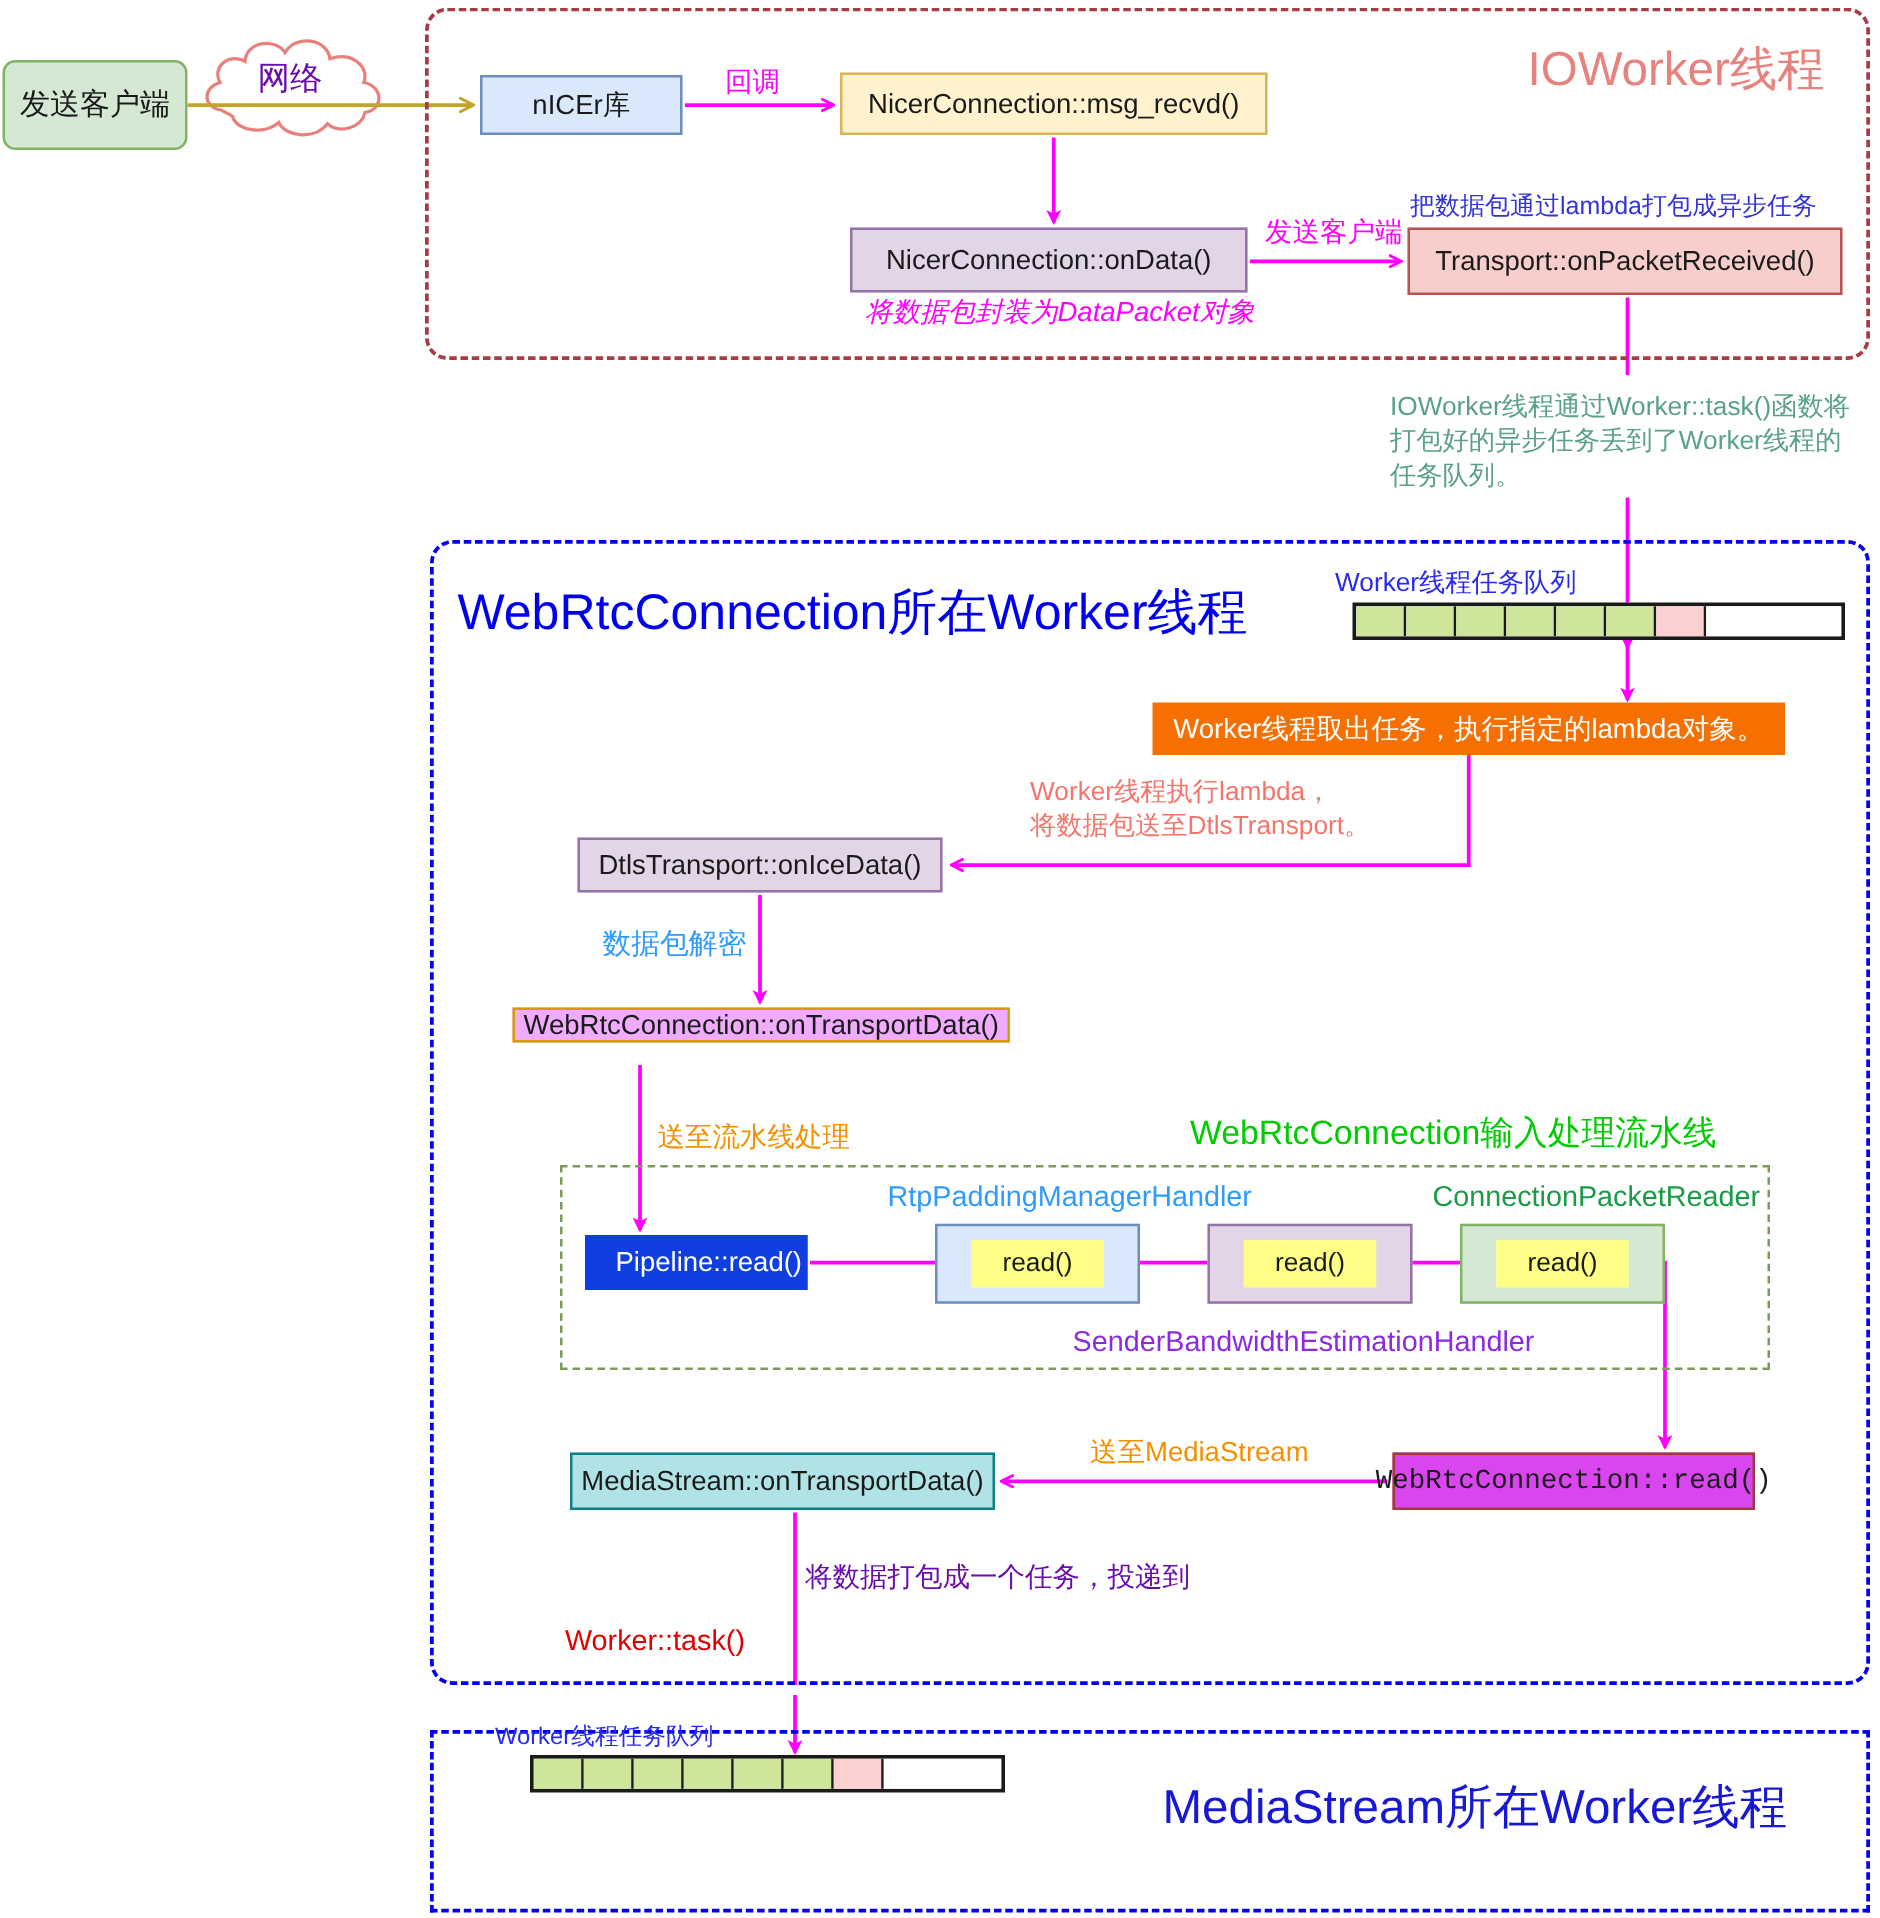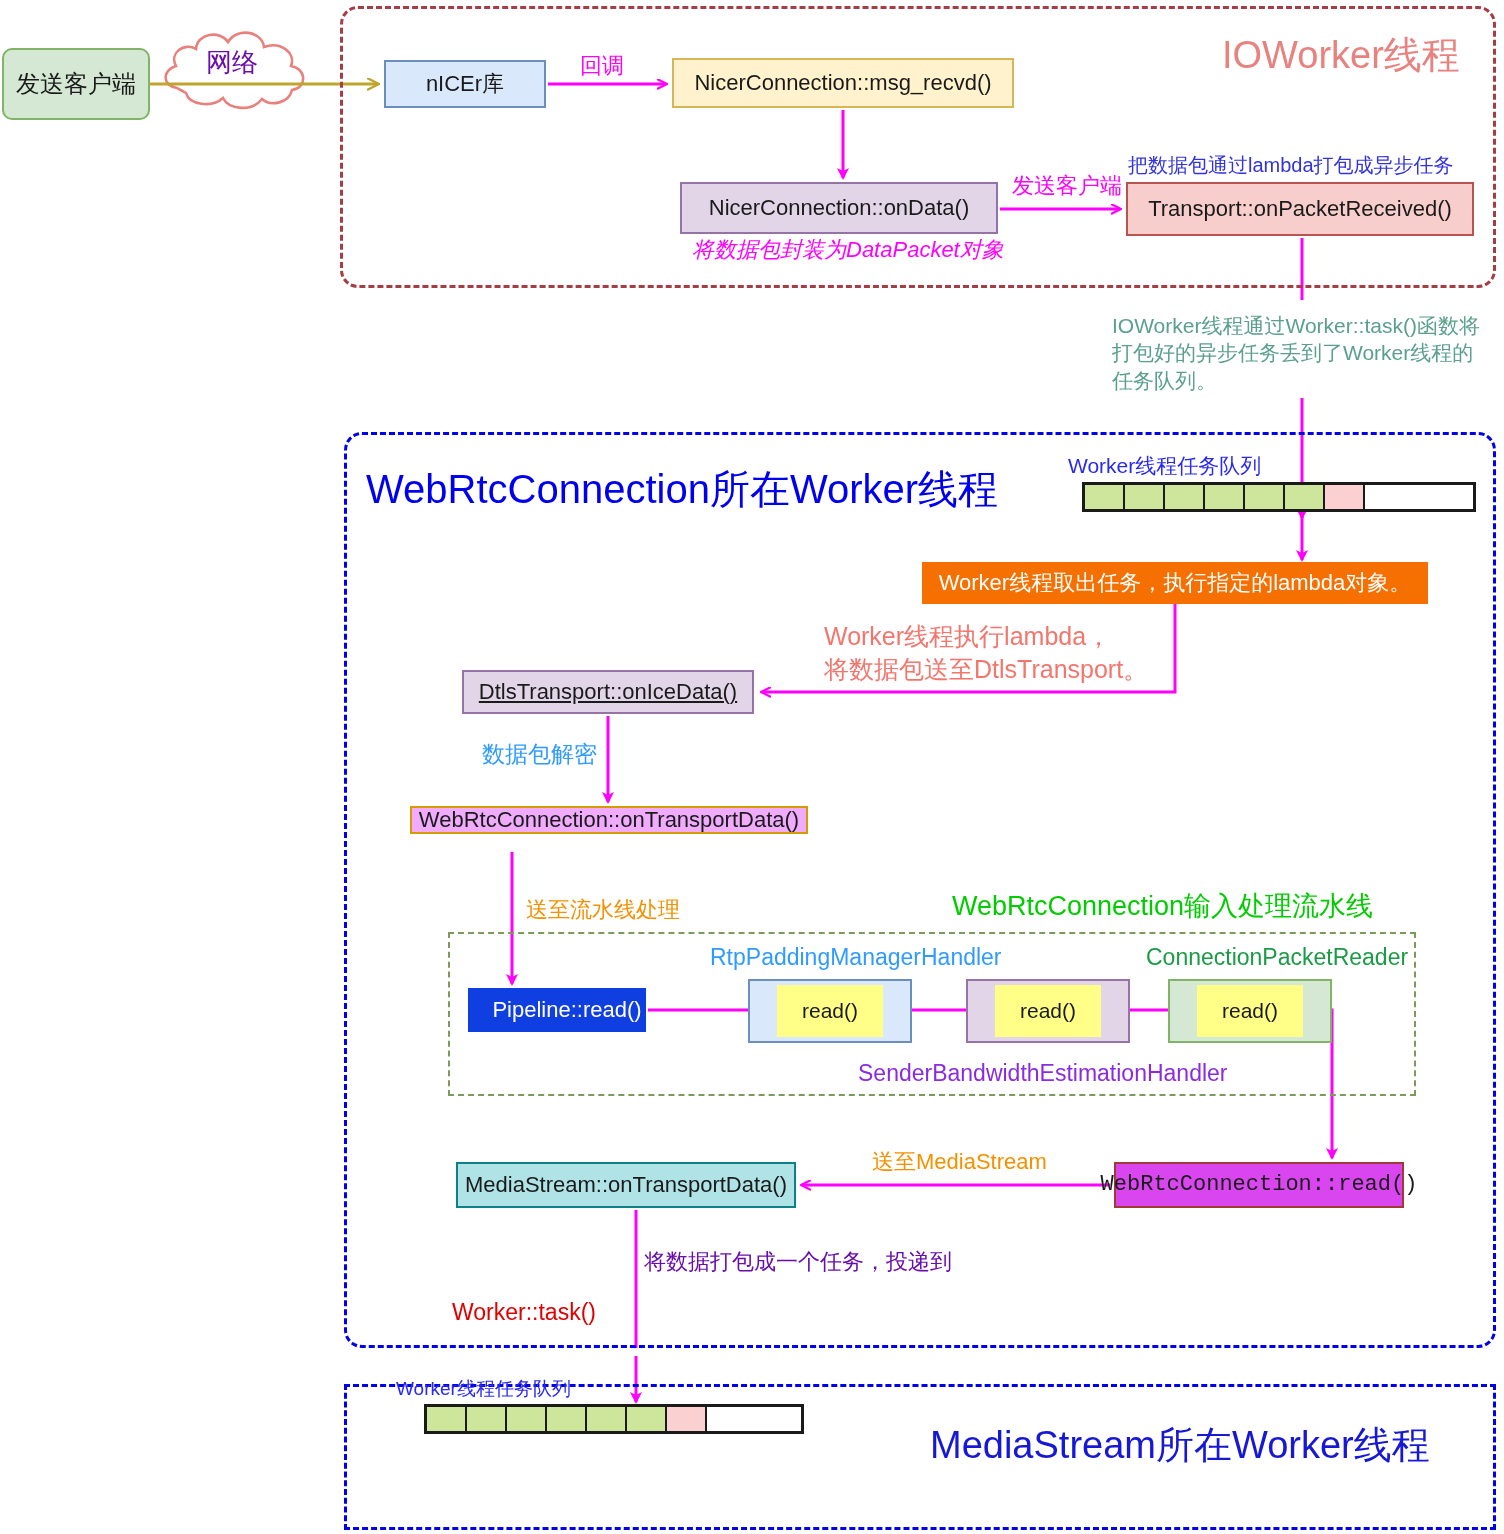--- a/index.html
+++ b/index.html
@@ -84,21 +84,21 @@
   .n-ondata {
     left: 680px; top: 182px; width: 318px; height: 52px;
     background: #e1d5e7; border: 2px solid #9673a6;
   }
   .n-onpacket {
     left: 1126px; top: 182px; width: 348px; height: 54px;
     background: #f8cecc; border: 2px solid #b85450;
   }
   .n-dtls {
     left: 462px; top: 670px; width: 292px; height: 44px;
-    background: #e1d5e7; border: 2px solid #9673a6; text-decoration: underline;
+    background: #e1d5e7; border: 2px solid #9673a6;
   }
   .n-webrtcontransport {
     left: 410px; top: 806px; width: 398px; height: 28px;
     background: #f0abfc; border: 2px solid #d79b00;
   }
   .n-pipelineread {
     left: 468px; top: 988px; width: 178px; height: 44px;
     background: #0f3fe0; border: 2px solid #0f3fe0;
     color: #ffffff; font-size: 22px; padding-left: 20px;
   }
@@ -110,21 +110,21 @@
     left: 456px; top: 1162px; width: 340px; height: 46px;
     background: #b0e3e6; border: 2px solid #0e8088;
   }
 
   
   .handler {
     display: flex; align-items: center; justify-content: center;
     top: 979px; width: 164px; height: 64px;
   }
   .handler .read {
-    width: 106px; height: 52px;
+    width: 106px; height: 38px;
     background: #ffff88; border: none;
     display: flex; align-items: center; justify-content: center;
     font-size: 21px; color: #1a1a1a;
   }
   .h1 { left: 748px; background: #dae8fc; border: 2px solid #6c8ebf; }
   .h2 { left: 966px; background: #e1d5e7; border: 2px solid #9673a6; }
   .h3 { left: 1168px; background: #d5e8d4; border: 2px solid #82b366; }
 
   .handler-label {
     font-size: 23px; white-space: nowrap;
@@ -162,21 +162,21 @@
   .q-label-media  { left: 396px;  top: 1376px; font-size: 19px; }
 
   
   .note { font-size: 21px; white-space: nowrap; line-height: 1.3; }
   .note-huidiao   { left: 580px;  top: 52px;   color: #ff00ff; font-size: 22px; }
   .note-dingyue   { left: 1012px; top: 172px;  color: #ff00ff; font-size: 22px; }
   .note-datapacket{ left: 692px;  top: 236px;  color: #ff00ff; font-size: 22px; font-style: italic; }
   .note-lambda-pack{left: 1128px; top: 152px;  color: #3333dd; font-size: 20px; }
   .note-wangluo   { left: 206px;  top: 46px;   color: #6a0dad; font-size: 26px; }
   .note-ioworker-task { left: 1112px; top: 312px; color: #5aa08c; font-size: 21px; }
-  .note-exec-lambda { left: 824px; top: 620px; color: #f4756c; font-size: 25px; }
+  .note-exec-lambda { left: 824px; top: 620px; color: #f4756c; font-size: 21px; }
   .note-jiemi     { left: 482px;  top: 740px;  color: #2f9bff; font-size: 23px; }
   .note-songzhi-pipe { left: 526px; top: 896px; color: #f59000; font-size: 22px; }
   .note-songzhi-ms{ left: 872px;  top: 1148px; color: #f59000; font-size: 22px; }
   .note-dadao-ms  { left: 644px;  top: 1248px; color: #6a0dad; font-size: 22px; }
   .note-workertask{ left: 452px;  top: 1298px; color: #e00000; font-size: 23px; }
 
   
   #arrows {
     position: absolute; left: 0; top: 0;
     width: 1504px; height: 1534px;

